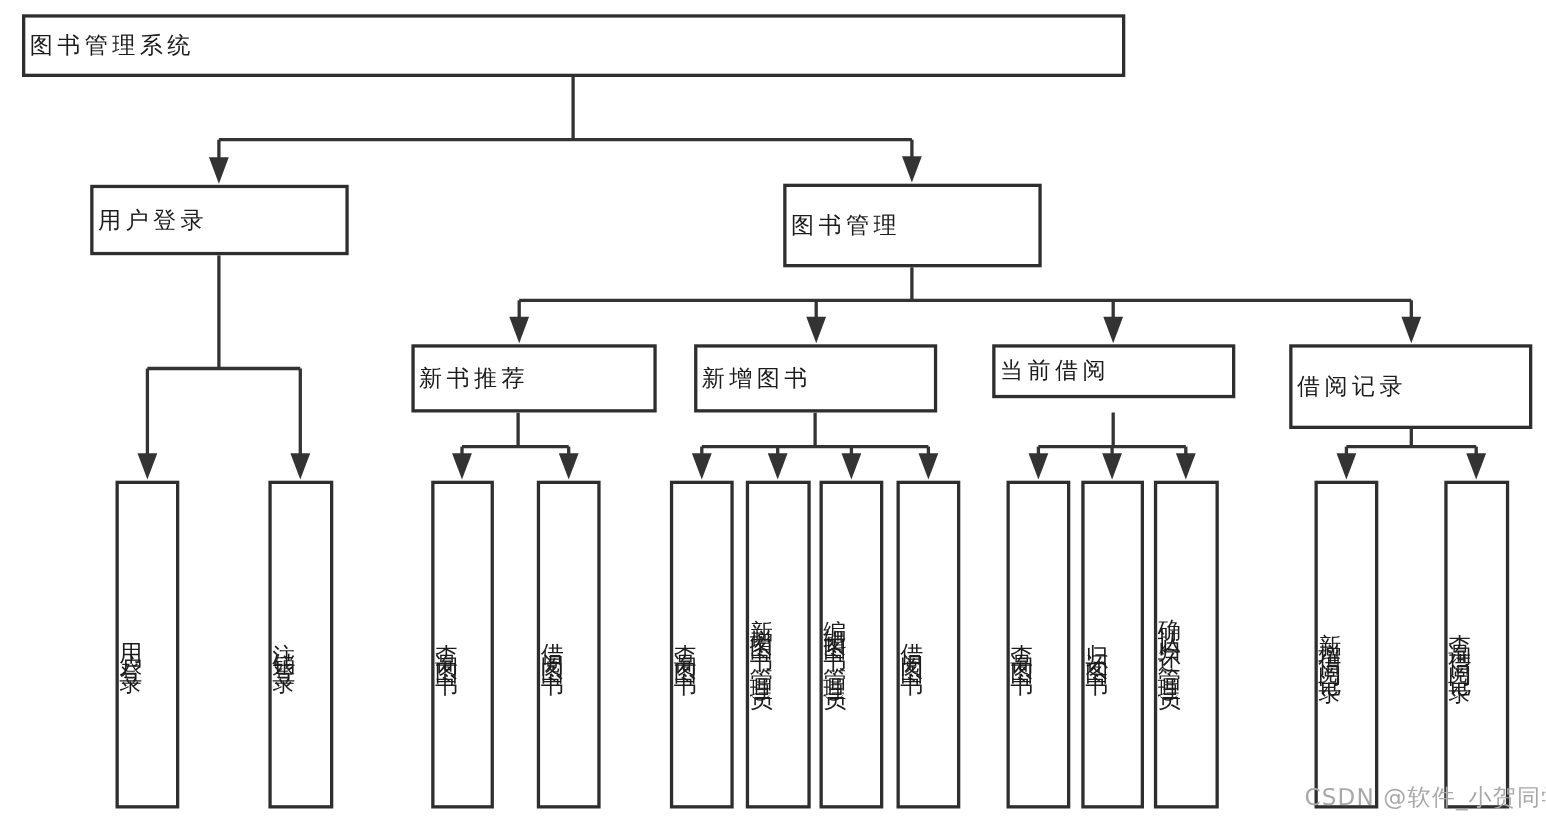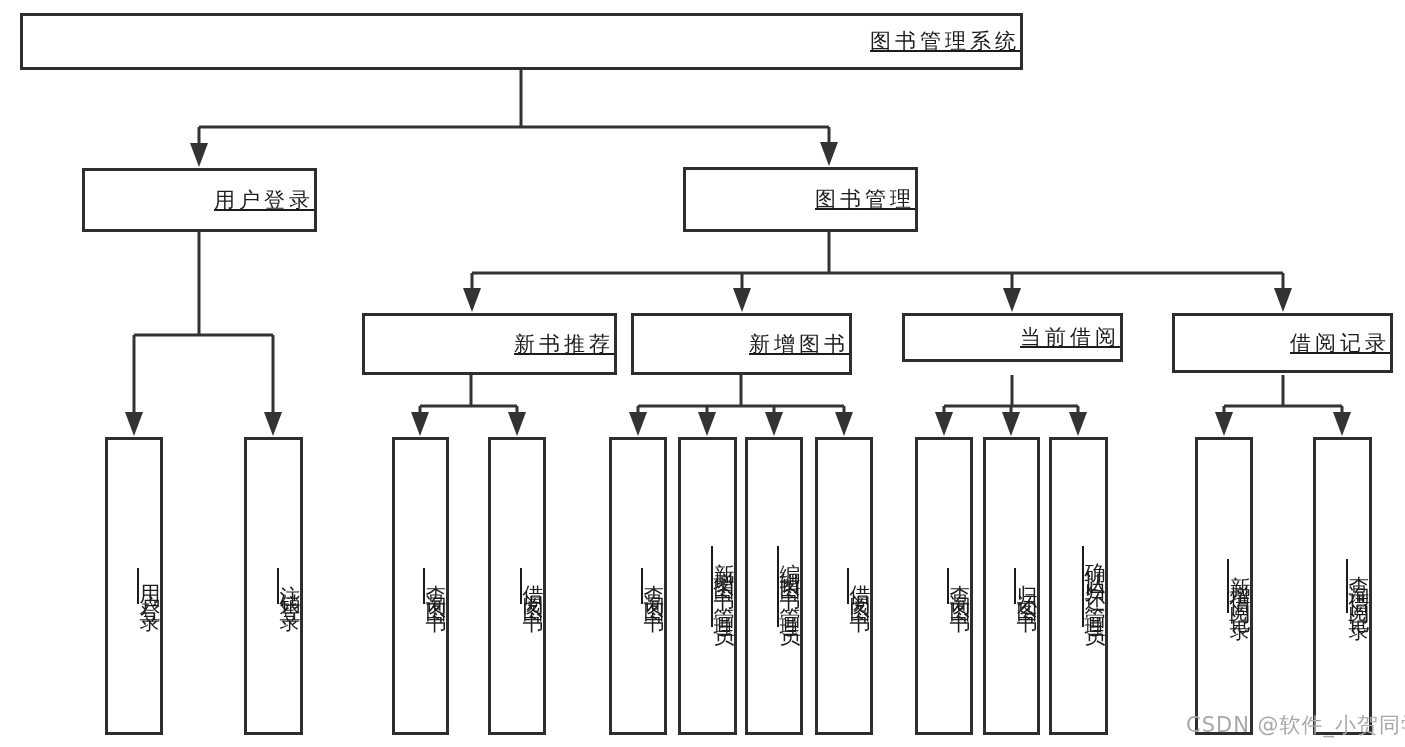--- a/index.html
+++ b/index.html
@@ -19,23 +19,22 @@
     overflow:hidden;
   }
   .wires{position:absolute;left:0;top:0;width:1405px;height:747px;}
   .node{
     position:absolute;
     box-sizing:border-box;
     background:var(--box-fill);
     border:3px solid var(--box-border);
     display:flex;
     align-items:center;
-    justify-content:flex-end;
+    justify-content:flex-start;
     color:var(--text);
-    text-decoration:underline;
   }
   .node.h .lbl{
     font-size:21px;
     letter-spacing:4px;
     text-indent:4px; 
     white-space:nowrap;
     line-height:1;
   }
   .node.v .lbl{
     writing-mode:vertical-rl;
@@ -116,34 +115,34 @@
       <polygon points="1333,412 1351,412 1342,436" fill="#333333"></polygon>
     </svg>
 
   <div class="node h" style="left:20px;top:13px;width:1003px;height:57px">
     <span class="lbl">图书管理系统</span>
   </div>
 
   <div class="node h" style="left:82px;top:168px;width:235px;height:64px">
     <span class="lbl">用户登录</span>
   </div>
-  <div class="node h" style="left:683px;top:167px;width:235px;height:65px">
+  <div class="node h" style="left:712px;top:167px;width:235px;height:76px">
     <span class="lbl">图书管理</span>
   </div>
 
-  <div class="node h" style="left:362px;top:313px;width:255px;height:62px">
+  <div class="node h" style="left:374px;top:313px;width:223px;height:62px">
     <span class="lbl">新书推荐</span>
   </div>
   <div class="node h" style="left:631px;top:313px;width:221px;height:62px">
     <span class="lbl">新增图书</span>
   </div>
   <div class="node h" style="left:902px;top:313px;width:221px;height:49px">
     <span class="lbl">当前借阅</span>
   </div>
-  <div class="node h" style="left:1172px;top:313px;width:221px;height:60px">
+  <div class="node h" style="left:1172px;top:313px;width:221px;height:77px">
     <span class="lbl">借阅记录</span>
   </div>
 
   <div class="node v" style="left:105px;top:437px;width:58px;height:298px">
     <span class="lbl">用户登录</span>
   </div>
   <div class="node v" style="left:244px;top:437px;width:59px;height:298px">
     <span class="lbl">注销登录</span>
   </div>
 

